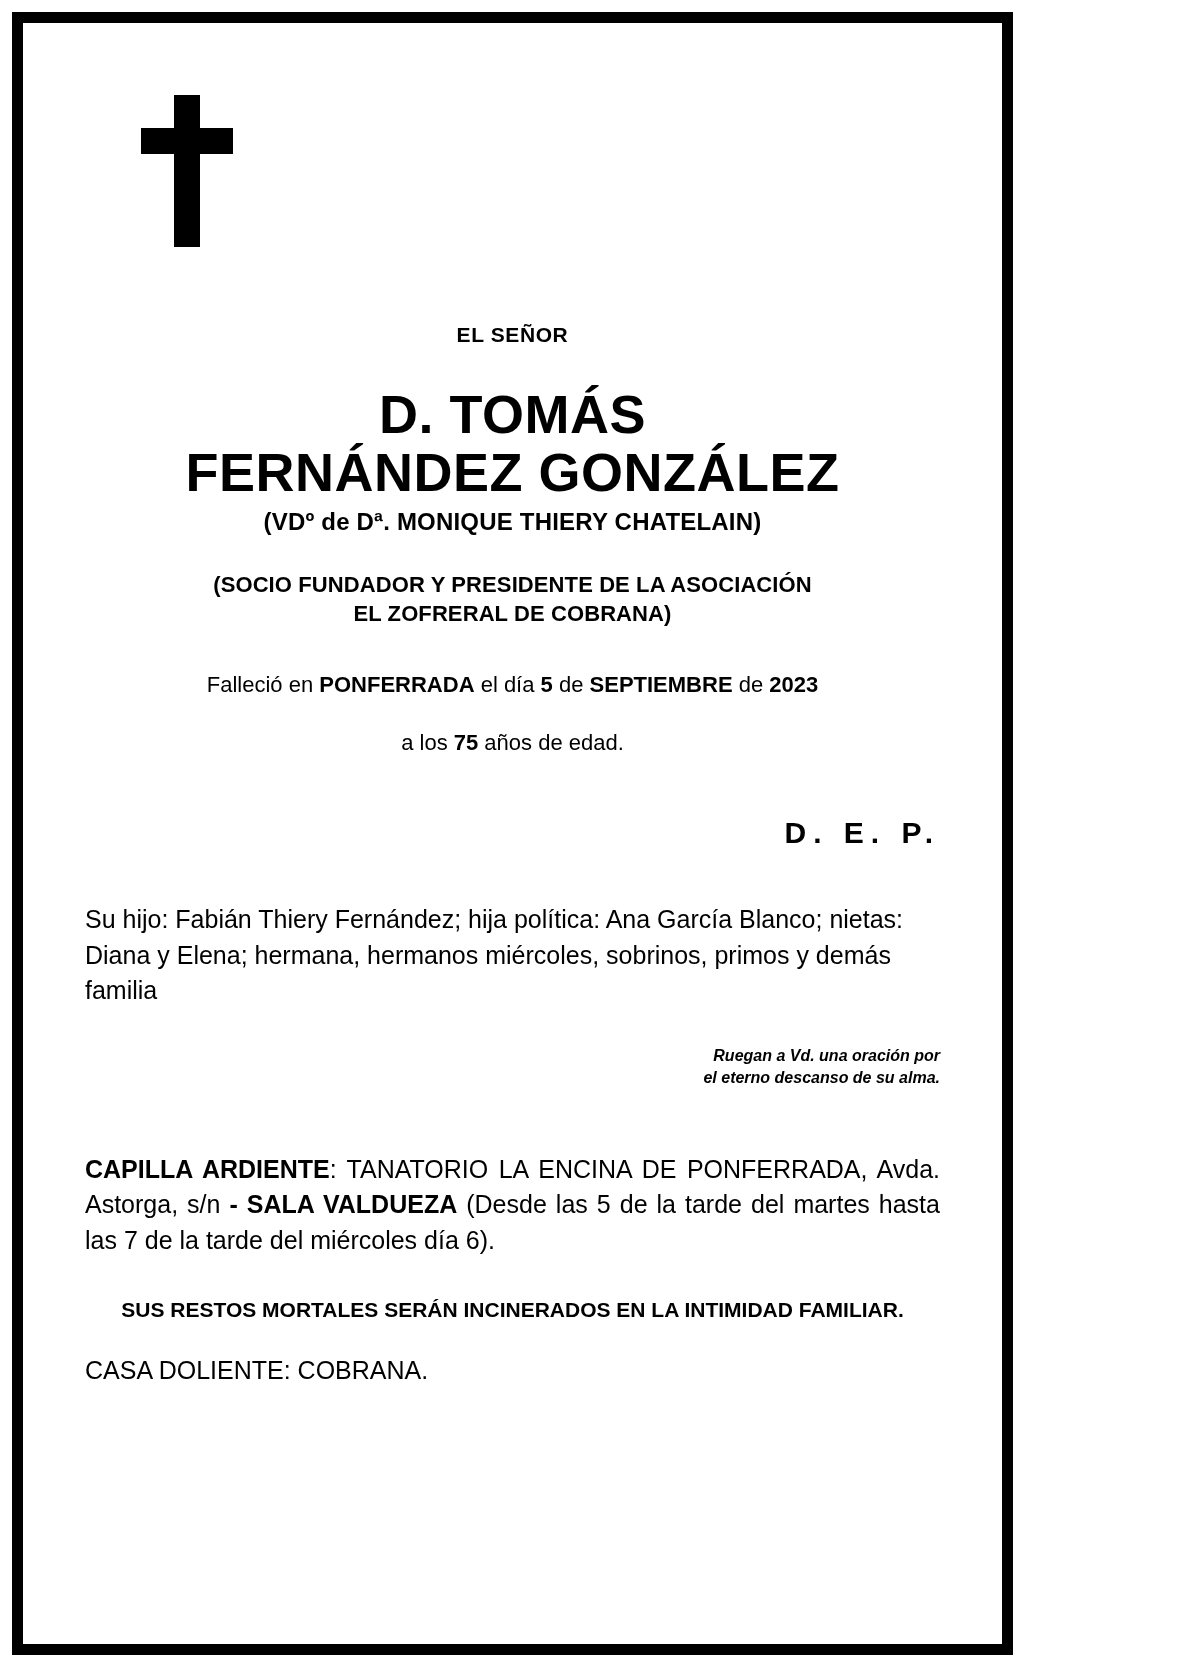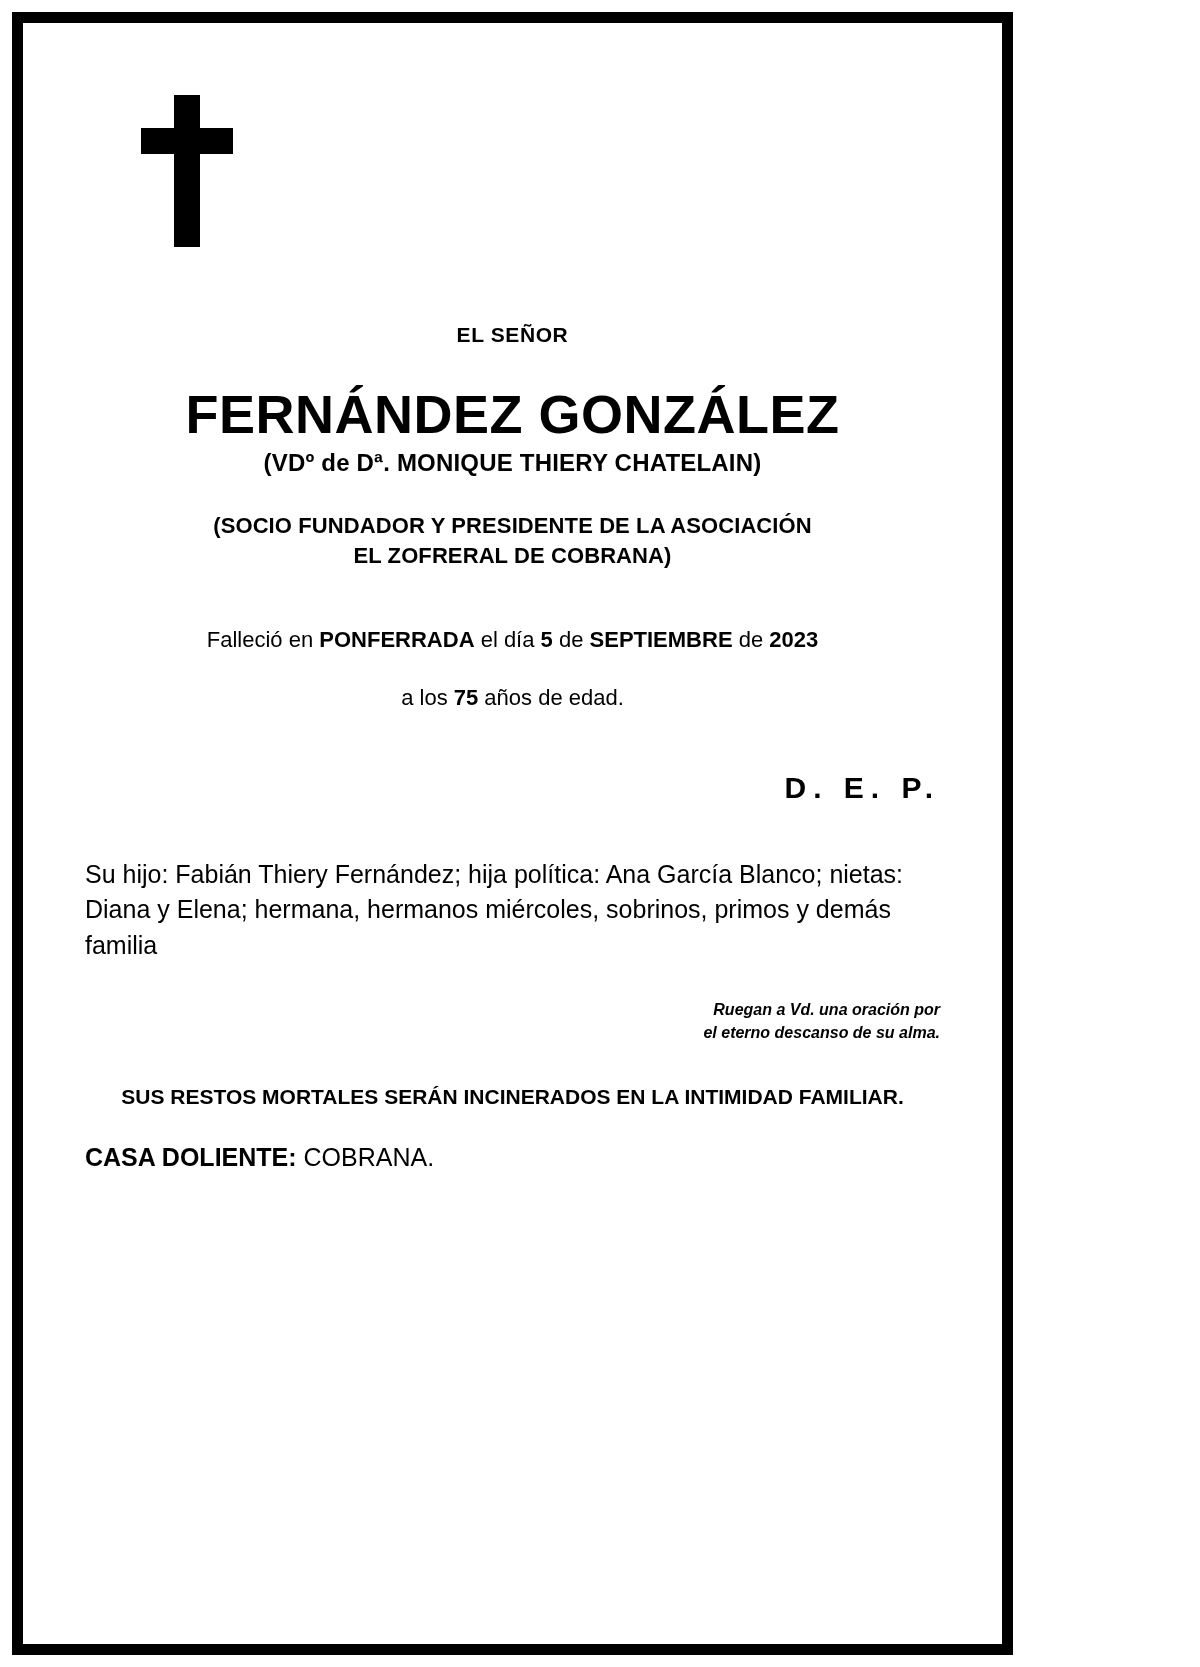--- a/index.html
+++ b/index.html
@@ -96,21 +96,21 @@
     font-size: 22px;
     font-weight: bold;
     letter-spacing: 0.1px;
     line-height: 1.35;
     margin: 34px 0 0 0;
   }
 
   .died {
     font-size: 22px;
     font-weight: normal;
-    margin: 56px 0 0 0;
+    margin: 43px 0 0 0;
   }
   .died b { font-weight: bold; }
 
   .age {
     font-size: 22px;
     font-weight: normal;
     margin: 32px 0 0 0;
   }
   .age b { font-weight: bold; }
 
@@ -153,40 +153,41 @@
     font-weight: bold;
     text-align: center;
     margin: 40px 0 0 0;
   }
 
   .house {
     font-size: 25px;
     text-align: left;
     margin: 34px 0 0 0;
   }
-  .house b { font-weight: bold; }
+  .house b { font-weight: normal; }
 </style>
 </head>
 <body>
 
 <div class="page">
   <div class="frame">
     <div class="inner">
 
       <div class="cross-wrap">
         <svg width="92" height="152" viewBox="0 0 92 152" aria-hidden="true">
           <rect x="33" y="0" width="26" height="152" fill="#000000"></rect>
           <rect x="0" y="33" width="92" height="26" fill="#000000"></rect>
         </svg>
       </div>
 
       <div class="content">
 
         <p class="lbl-elsenor center">EL SEÑOR</p>
 
+        <p class="name-line1 center">D. TOMÁS</p>
         <p class="name-line2 center">FERNÁNDEZ GONZÁLEZ</p>
 
         <p class="spouse center">(VDº de Dª. MONIQUE THIERY CHATELAIN)</p>
 
         <p class="role center">
           <span>(SOCIO FUNDADOR Y PRESIDENTE DE LA ASOCIACIÓN</span><br>
           <span>EL ZOFRERAL DE COBRANA)</span>
         </p>
 
         <p class="died center">
@@ -199,20 +200,23 @@
 
         <p class="dep center">D.  E.  P.</p>
 
         <p class="family">Su hijo: Fabián Thiery Fernández; hija política: Ana García Blanco; nietas: Diana y Elena; hermana, hermanos miércoles, sobrinos, primos y demás familia</p>
 
         <p class="prayer">
           <span>Ruegan a Vd. una oración por</span><br>
           <span>el eterno descanso de su alma.</span>
         </p>
 
+        <p class="chapel">
+          <b>CAPILLA ARDIENTE</b><span>: TANATORIO LA ENCINA DE PONFERRADA, Avda. Astorga, s/n </span><b>- SALA VALDUEZA</b><span> (Desde las 5 de la tarde del martes hasta las 7 de la tarde del miércoles día 6).</span>
+        </p>
 
         <p class="cremation">SUS RESTOS MORTALES SERÁN INCINERADOS EN LA INTIMIDAD FAMILIAR.</p>
 
         <p class="house">
           <b>CASA DOLIENTE:</b><span> COBRANA.</span>
         </p>
 
       </div>
     </div>
   </div>

